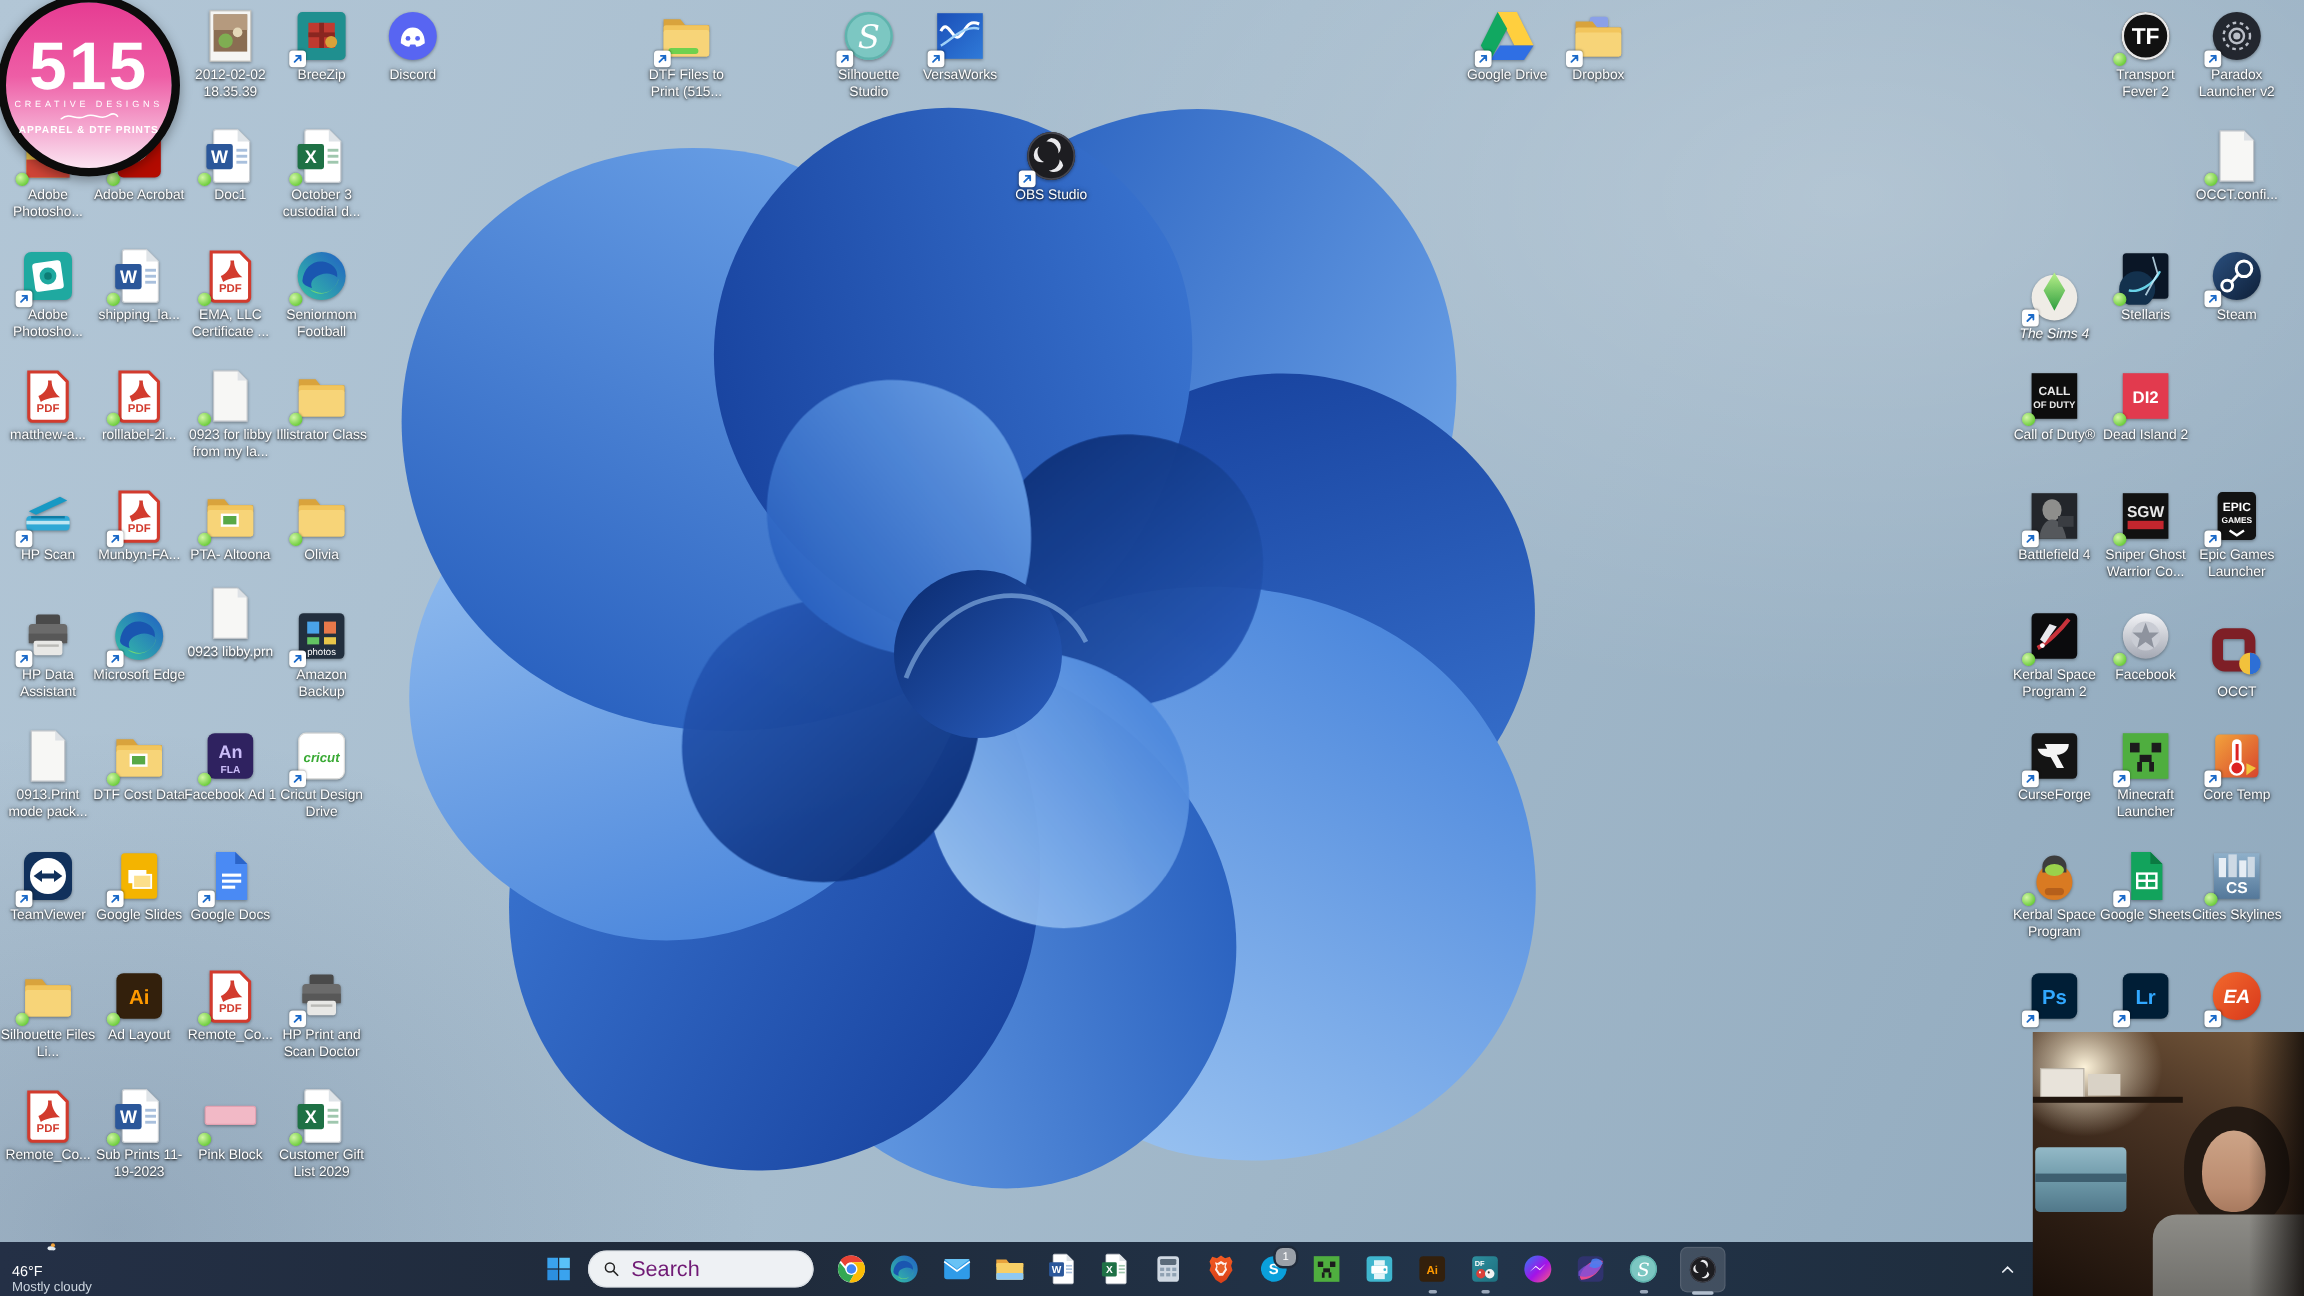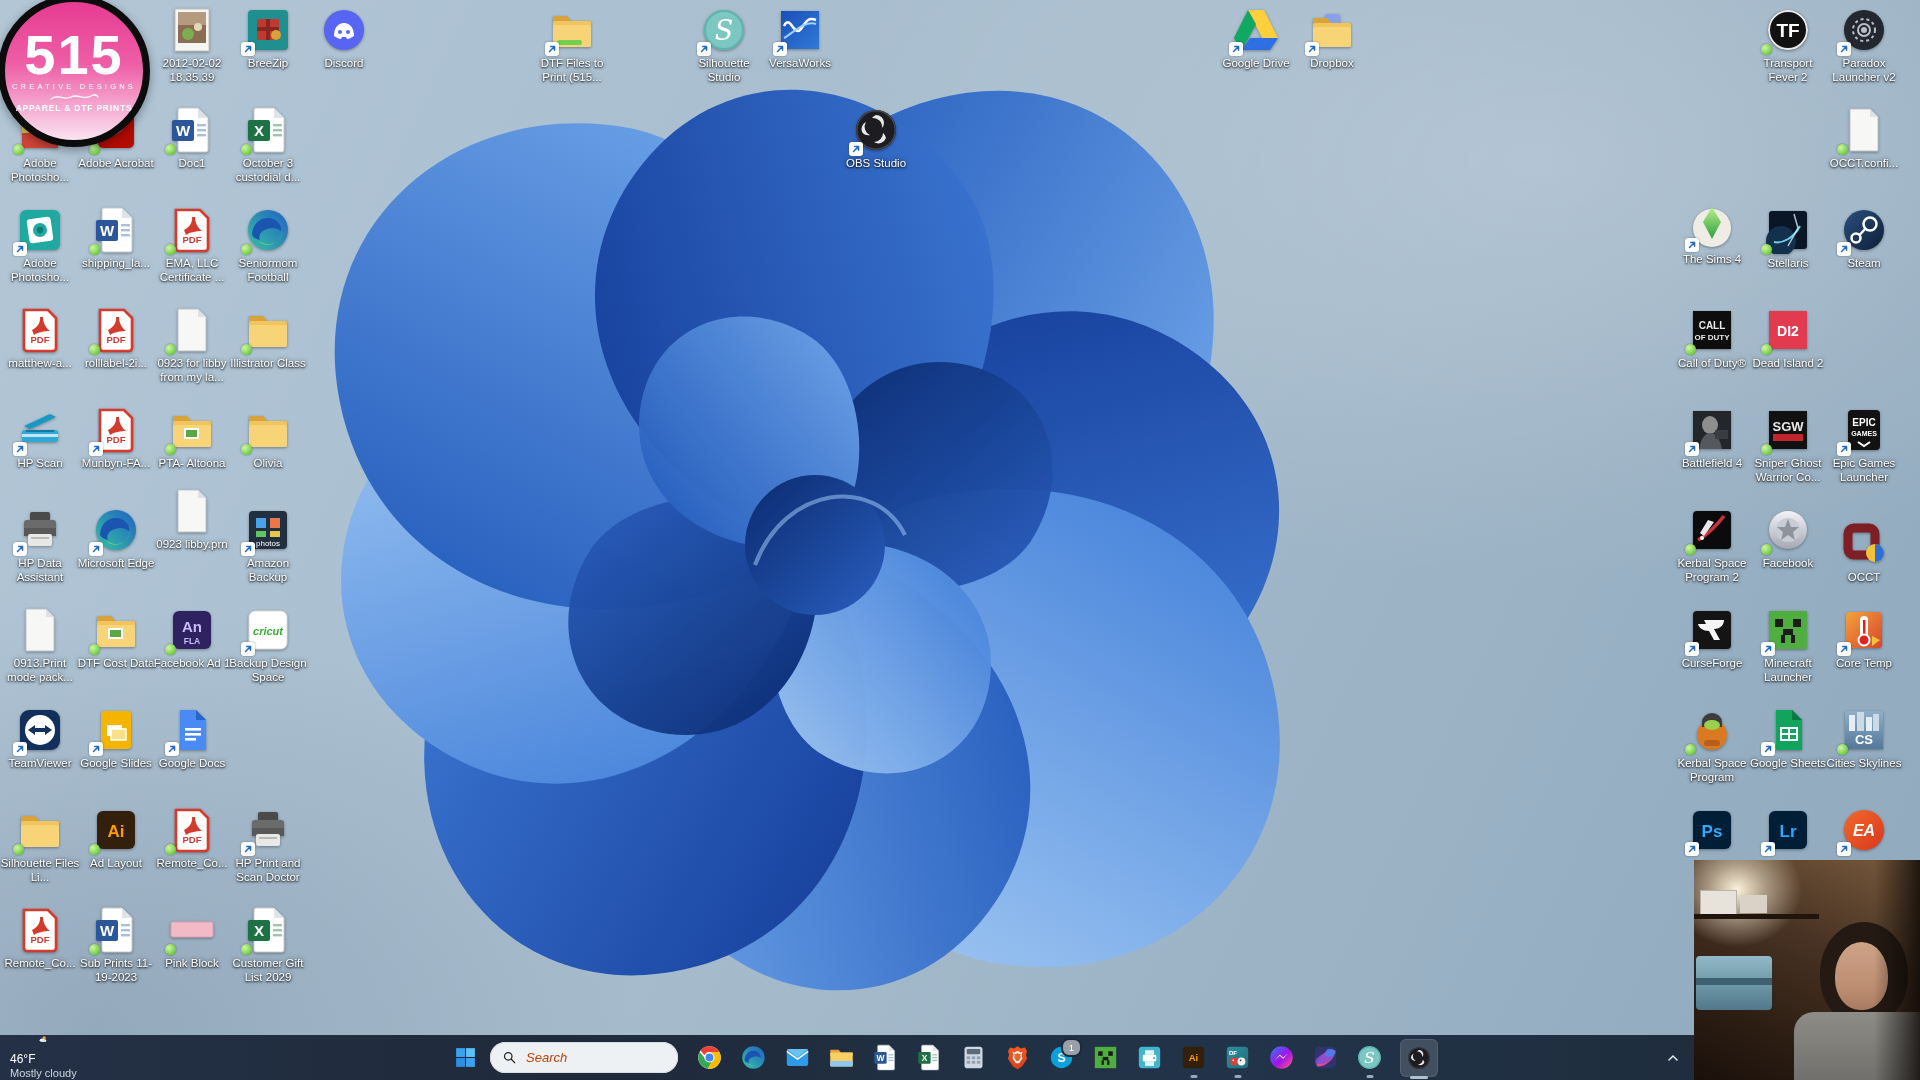--- a/index.html
+++ b/index.html
@@ -42,21 +42,21 @@
   .weather{position:absolute;left:10px;display:flex;align-items:center;gap:8px;height:100%;flex-direction:column;}
   .weather svg{width:28px;height:28px;}
   .weather-temp{font-size:12px;color:#fff;line-height:15px;}
   .weather-cond{font-size:11px;color:#ccd5df;line-height:13px;}
   .tb-center{position:absolute;left:452px;display:flex;align-items:center;gap:11px;height:100%;}
   .start-btn{width:27px;height:27px;display:flex;align-items:center;justify-content:center;}
   .start-btn svg{width:25px;height:25px;}
   .search-pill{width:188px;height:31px;border-radius:16px;background:#eef1f4;display:flex;
     align-items:center;gap:9px;padding:0 12px;box-sizing:border-box;box-shadow:inset 0 0 0 1px #d8dde2;}
   .search-pill svg{width:15px;height:15px;}
-  .search-text{font-size:13px;color:#c2410c;font-style:italic;}
+  .search-text{font-size:18px;color:#701a75;}
   .tb-apps{display:flex;align-items:center;gap:17px;margin-left:7px;}
   .tb-app{position:relative;width:27px;height:27px;display:flex;align-items:center;justify-content:center;}
   .tb-app svg{width:27px;height:27px;display:block;}
   .tb-app.active{background:rgba(255,255,255,.15);border-radius:6px;width:38px;height:38px;
     box-shadow:inset 0 0 0 1px rgba(255,255,255,.10);}
   .tb-app.active svg{width:26px;height:26px;}
   .run-dash{position:absolute;bottom:-7px;left:50%;transform:translateX(-50%);
     width:7px;height:3px;border-radius:2px;background:#9aa8ba;}
   .tb-app.active .run-dash{width:18px;bottom:-2px;background:#b3c0cf;}
   .tb-badge{position:absolute;top:-6px;right:-7px;min-width:15px;height:15px;border-radius:8px;
@@ -521,21 +521,21 @@
           <svg viewBox="0 0 48 48">
             <rect x="5" y="5" width="38" height="38" rx="6" fill="#fff" stroke="#dcdcda"></rect>
             <text x="24" y="29" text-anchor="middle" font-size="11" font-weight="bold" font-style="italic" fill="#3aaa35" font-family="Liberation Sans, sans-serif">cricut</text>
           </svg>
           <div class="badge-arrow">
             <svg viewBox="0 0 12 12">
               <path d="M3 9L9 3M9 3H4.5M9 3v4.5" stroke="#1b6ac9" stroke-width="1.8" fill="none" stroke-linecap="round"></path>
             </svg>
           </div>
         </div>
-        <div class="di-label">Backup Design Space</div>
+        <div class="di-label">Cricut Design Drive</div>
       </div>
       <div class="di" style="left: 0px; top: 706px;">
         <div class="di-img">
           <svg viewBox="0 0 48 48">
             <rect x="4" y="4" width="40" height="40" rx="9" fill="#11315c"></rect>
             <circle cx="24" cy="24" r="15" fill="#fff"></circle>
             <path d="M12 24l7-5v3h10v-3l7 5-7 5v-3H19v3z" fill="#11315c"></path>
           </svg>
           <div class="badge-arrow">
             <svg viewBox="0 0 12 12">
@@ -803,21 +803,21 @@
       <div class="di" style="left: 1824px; top: 106px;">
         <div class="di-img">
           <svg viewBox="0 0 48 48">
             <path d="M10 3h20l8 8v34H10z" fill="#f7f7f5" stroke="#bfc4c9"></path>
             <path d="M30 3l8 8h-8z" fill="#dee2e6"></path>
           </svg>
           <div class="badge-dot"></div>
         </div>
         <div class="di-label">OCCT.confi...</div>
       </div>
-      <div class="di" style="left: 1672px; top: 202px;">
+      <div class="di" style="left: 1672px; top: 222px; font-style: italic;">
         <div class="di-img">
           <svg viewBox="0 0 48 48">
             <circle cx="24" cy="26" r="19" fill="#efece6"></circle>
             <polygon points="24,5 33,20 24,37 15,20" fill="url(#gPlumb)"></polygon>
           </svg>
           <div class="badge-arrow">
             <svg viewBox="0 0 12 12">
               <path d="M3 9L9 3M9 3H4.5M9 3v4.5" stroke="#1b6ac9" stroke-width="1.8" fill="none" stroke-linecap="round"></path>
             </svg>
           </div>

